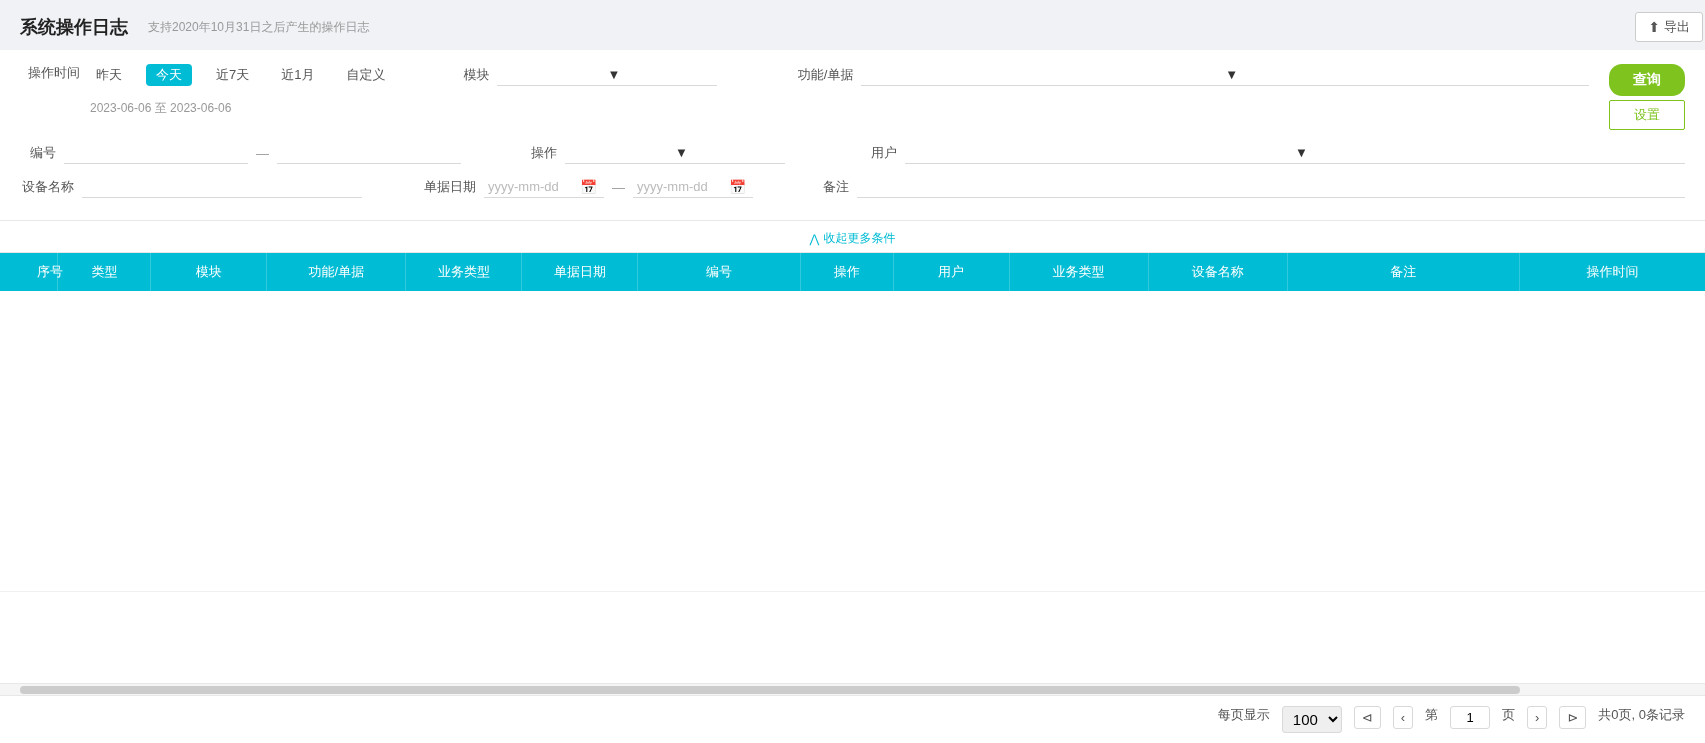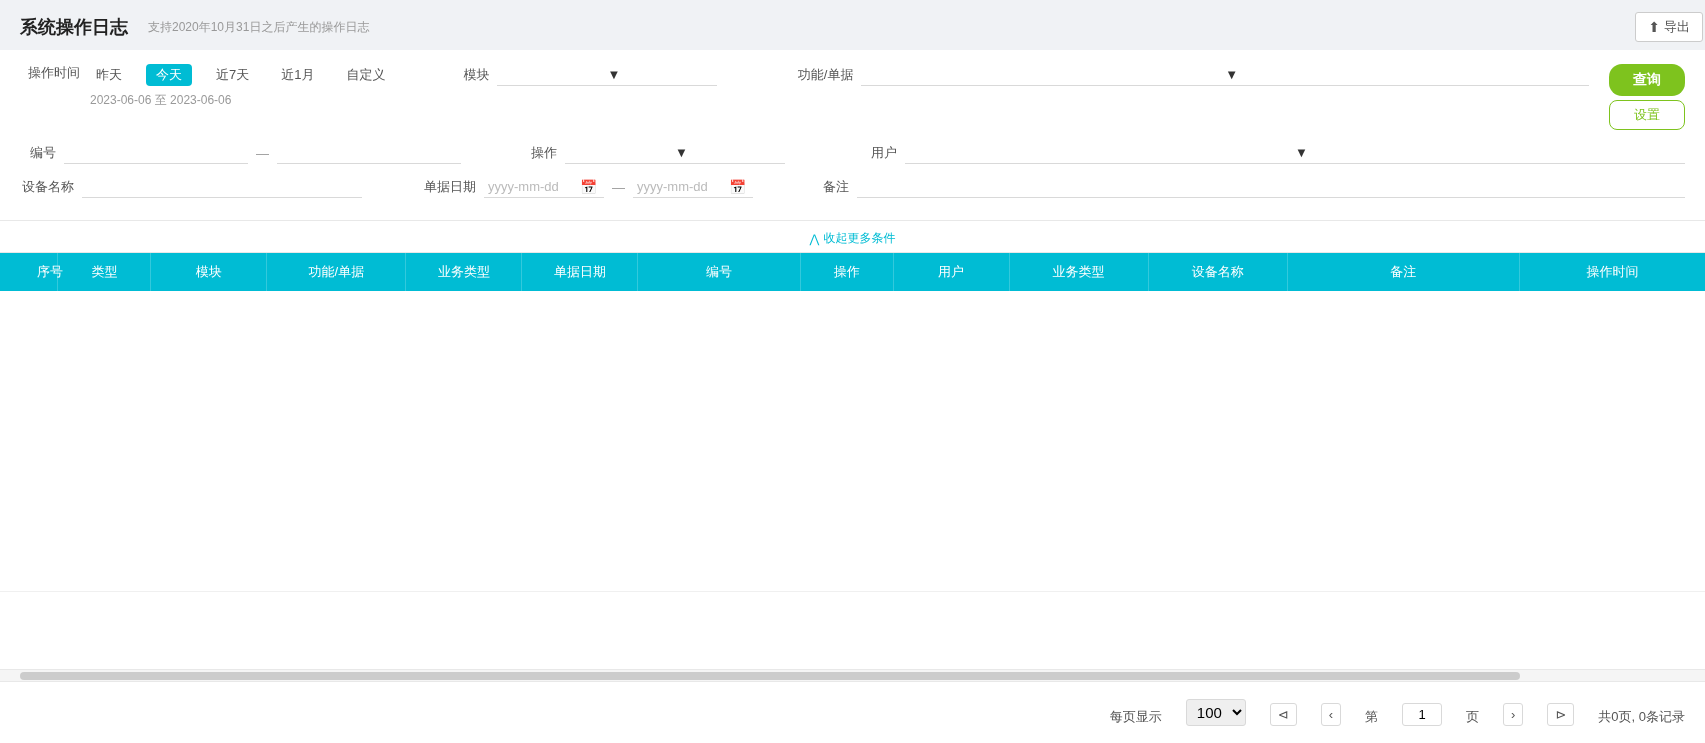--- a/index.html
+++ b/index.html
@@ -16,27 +16,27 @@
 
     
     .filter-area { background: #fff; margin: 0 0 0 0; padding: 14px 20px 10px 20px; border-bottom: 1px solid #e8e8e8; }
 
     .filter-row { display: flex; align-items: center; margin-bottom: 12px; gap: 0; }
 
     .time-filter { display: flex; flex-direction: column; }
     .time-btns { display: flex; align-items: center; gap: 16px; }
     .time-btn { padding: 2px 8px; border: none; background: none; cursor: pointer; font-size: 13px; color: #555; border-radius: 3px; }
     .time-btn.active { background: #00bcd4; color: #fff; border-radius: 4px; padding: 2px 10px; }
-    .time-range { font-size: 12px; color: #999; margin-top: 6px; margin-left: 2px; }
+    .time-range { font-size: 12px; color: #999; margin-top: 14px; margin-left: 2px; }
 
     .filter-dash { margin: 0 8px; color: #999; }
     .row1-action { margin-left: auto; display: flex; flex-direction: column; gap: 4px; }
 
     .query-btn { background: #7ec31e; color: #fff; border: none; border-radius: 13px; padding: 7px 24px; font-size: 14px; cursor: pointer; font-weight: bold; }
-    .settings-btn { background: #fff; color: #7ec31e; border: 1px solid #7ec31e; border-radius: 8px; padding: 5px 24px; font-size: 13px; cursor: pointer; text-align: center; }
+    .settings-btn { background: #fff; color: #7ec31e; border: 1px solid #7ec31e; border-radius: 2px; padding: 5px 24px; font-size: 13px; cursor: pointer; text-align: center; }
 
     .section { display: flex; align-items: center; }
     .section-label { color: #555; font-size: 13px; width: 60px; text-align: right; margin-right: 8px; flex-shrink: 0; }
 
     
     .collapse-row { display: flex; justify-content: center; padding: 6px 0 2px 0; background: #fff; border-bottom: 1px solid #e8e8e8; }
     .collapse-btn { display: flex; align-items: center; gap: 4px; font-size: 12px; color: #00bcd4; cursor: pointer; border: none; background: none; padding: 3px 10px; }
 
     
     .table-container { background: #fff; flex: 1; overflow: auto; }
@@ -45,21 +45,21 @@
     thead th { color: #fff; font-size: 13px; font-weight: normal; padding: 10px 8px; text-align: center; border-right: 1px solid rgba(255,255,255,0.2); white-space: nowrap; }
     thead th:last-child { border-right: none; }
     tbody tr td { padding: 10px 8px; border-bottom: 1px solid #f0f0f0; text-align: center; font-size: 13px; }
     .empty-row td { height: 300px; }
 
     
     .scrollbar-area { height: 12px; background: #f5f5f5; border-top: 1px solid #e8e8e8; overflow-x: auto; }
     .scrollbar-inner { height: 8px; background: #ccc; border-radius: 4px; margin: 2px 20px; width: 1500px; }
 
     
-    .pagination-bar { display: flex; align-items: flex-end; justify-content: flex-end; padding: 17px 20px; background: #fff; border-top: 1px solid #e8e8e8; gap: 24px; font-size: 13px; }
+    .pagination-bar { display: flex; align-items: flex-start; justify-content: flex-end; padding: 10px 20px; background: #fff; border-top: 1px solid #e8e8e8; gap: 12px; font-size: 13px; }
     .page-size-select { border: 1px solid #d9d9d9; border-radius: 3px; padding: 3px 6px; font-size: 15px; cursor: pointer; }
     .page-nav-btn { border: 1px solid #d9d9d9; background: #fff; border-radius: 3px; padding: 3px 7px; cursor: pointer; font-size: 13px; color: #555; }
     .page-num-input { border: 1px solid #d9d9d9; border-radius: 3px; padding: 3px 8px; font-size: 13px; width: 40px; text-align: center; }
     .page-info { color: #555; }
 
     
     .date-input-wrap { display: flex; align-items: center; border-bottom: 1px solid #d9d9d9; padding: 2px 4px; min-width: 120px; }
     .date-input { border: none; outline: none; font-size: 13px; background: transparent; color: #bbb; width: 90px; }
     .date-input::placeholder { color: #bbb; }
     .cal-icon { color: #aaa; font-size: 14px; margin-left: 2px; cursor: pointer; }

